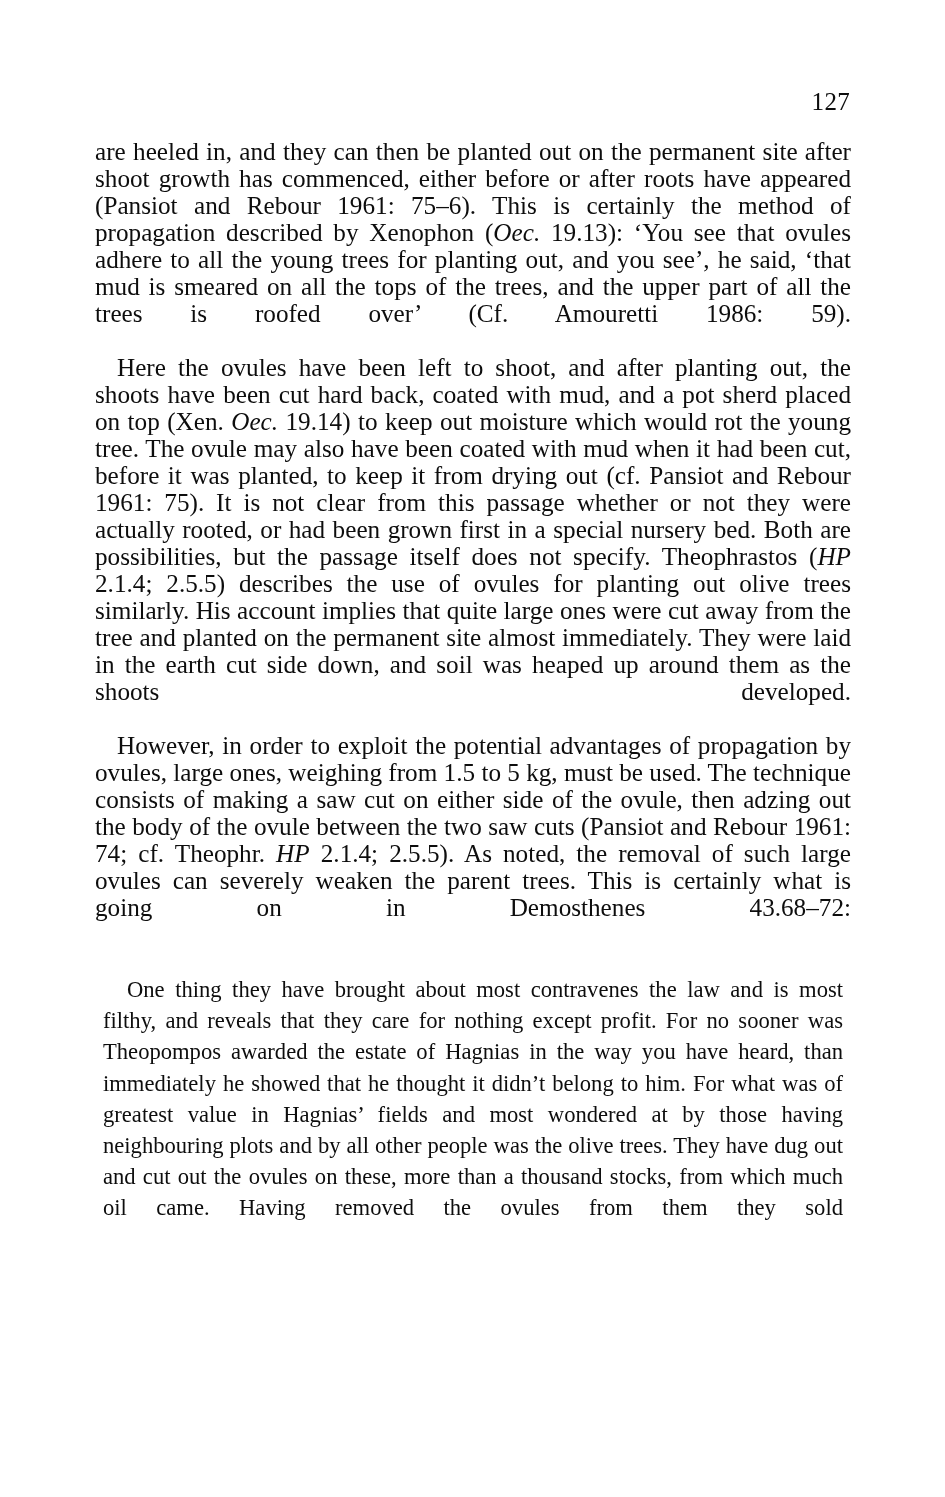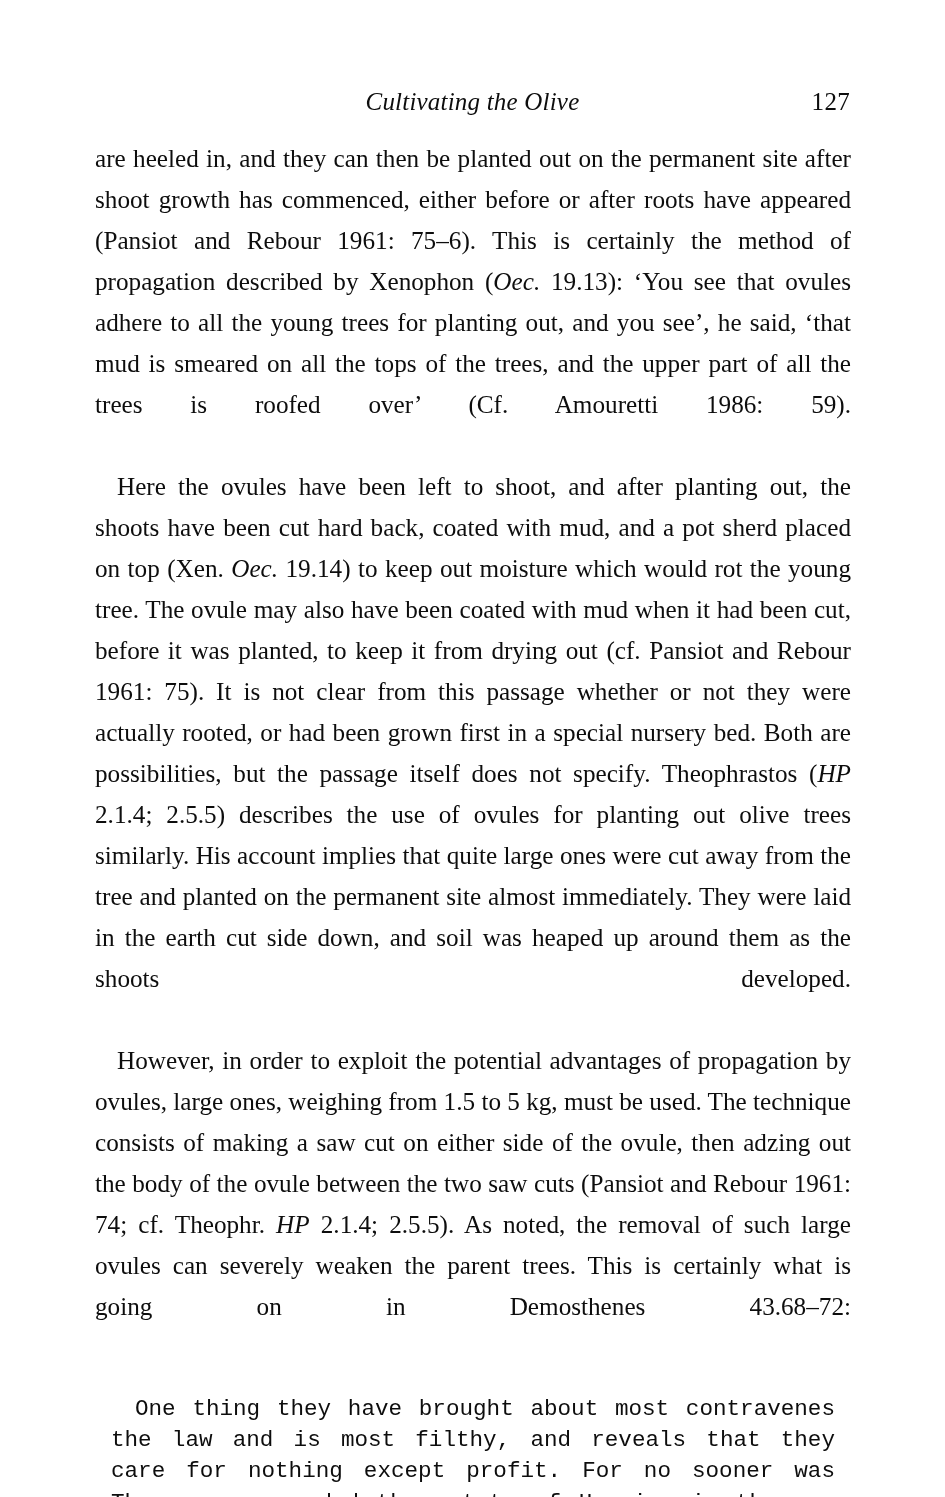--- a/index.html
+++ b/index.html
@@ -55,44 +55,43 @@
   .textblock {
     position: absolute;
     left: 95px;
     top: 138px;
     width: 756px;
   }
 
   p.body {
     margin: 0;
     font-size: 25.2px;
-    line-height: 41px;
+    line-height: 27px;
     text-align: justify;
     text-justify: inter-word;
     -webkit-hyphens: none;
     hyphens: none;
     word-spacing: 0px;
   }
   p.body.indent {
     text-indent: 22px;
   }
 
   
   p.body::after {
     content: "";
     display: inline-block;
     width: 100%;
   }
 
   
   .extract {
-    margin: 16px;
+    margin: 8px;
     padding: 0;
     margin-top: 26px;
-    font-family: Liberation Mono, monospace;
   }
   p.quote {
     margin: 0;
     font-size: 22.6px;
     line-height: 31.2px;
     text-align: justify;
     text-justify: inter-word;
     text-indent: 24px;
     -webkit-hyphens: none;
     hyphens: none;
@@ -106,21 +105,20 @@
   em.cite {
     font-style: italic;
   }
 </style>
 </head>
 <body>
 
 <div class="page">
 
   <div class="running-head">
-    <span class="running-head-title">Cultivating the Olive</span>
     <span class="running-head-folio">127</span>
   </div>
 
   <div class="textblock">
     <div id="body-paragraphs">
         <p class="body">are heeled in, and they can then be planted out on the permanent site after shoot growth has commenced, either before or after roots have appeared (Pansiot and Rebour 1961: 75–6). This is certainly the method of propagation described by Xenophon (<em class="cite">Oec.</em> 19.13): ‘You see that ovules adhere to all the young trees for planting out, and you see’, he said, ‘that mud is smeared on all the tops of the trees, and the upper part of all the trees is roofed over’ (Cf. Amouretti 1986: 59).</p>
         <p class="body indent">Here the ovules have been left to shoot, and after planting out, the shoots have been cut hard back, coated with mud, and a pot sherd placed on top (Xen. <em class="cite">Oec.</em> 19.14) to keep out moisture which would rot the young tree. The ovule may also have been coated with mud when it had been cut, before it was planted, to keep it from drying out (cf. Pansiot and Rebour 1961: 75). It is not clear from this passage whether or not they were actually rooted, or had been grown first in a special nursery bed. Both are possibilities, but the passage itself does not specify. Theophrastos (<em class="cite">HP</em> 2.1.4; 2.5.5) describes the use of ovules for planting out olive trees similarly. His account implies that quite large ones were cut away from the tree and planted on the permanent site almost immediately. They were laid in the earth cut side down, and soil was heaped up around them as the shoots developed.</p>
         <p class="body indent">However, in order to exploit the potential advantages of propagation by ovules, large ones, weighing from 1.5 to 5 kg, must be used. The technique consists of making a saw cut on either side of the ovule, then adzing out the body of the ovule between the two saw cuts (Pansiot and Rebour 1961: 74; cf. Theophr. <em class="cite">HP</em> 2.1.4; 2.5.5). As noted, the removal of such large ovules can severely weaken the parent trees. This is certainly what is going on in Demosthenes 43.68–72:</p>
       </div>
     <div class="extract" id="extract-paragraphs">

